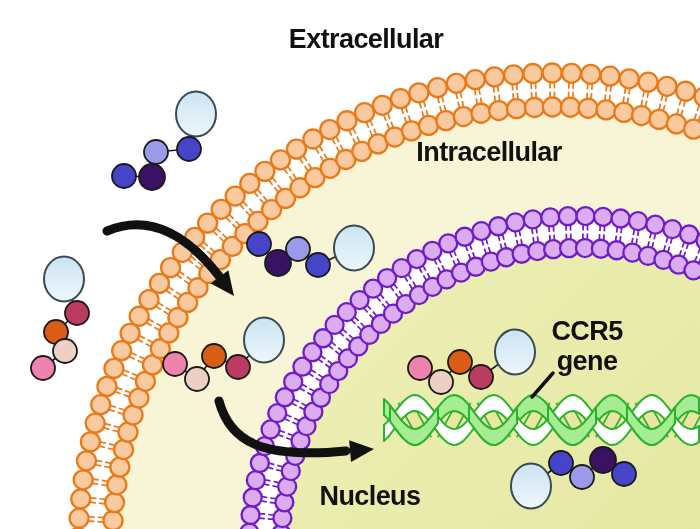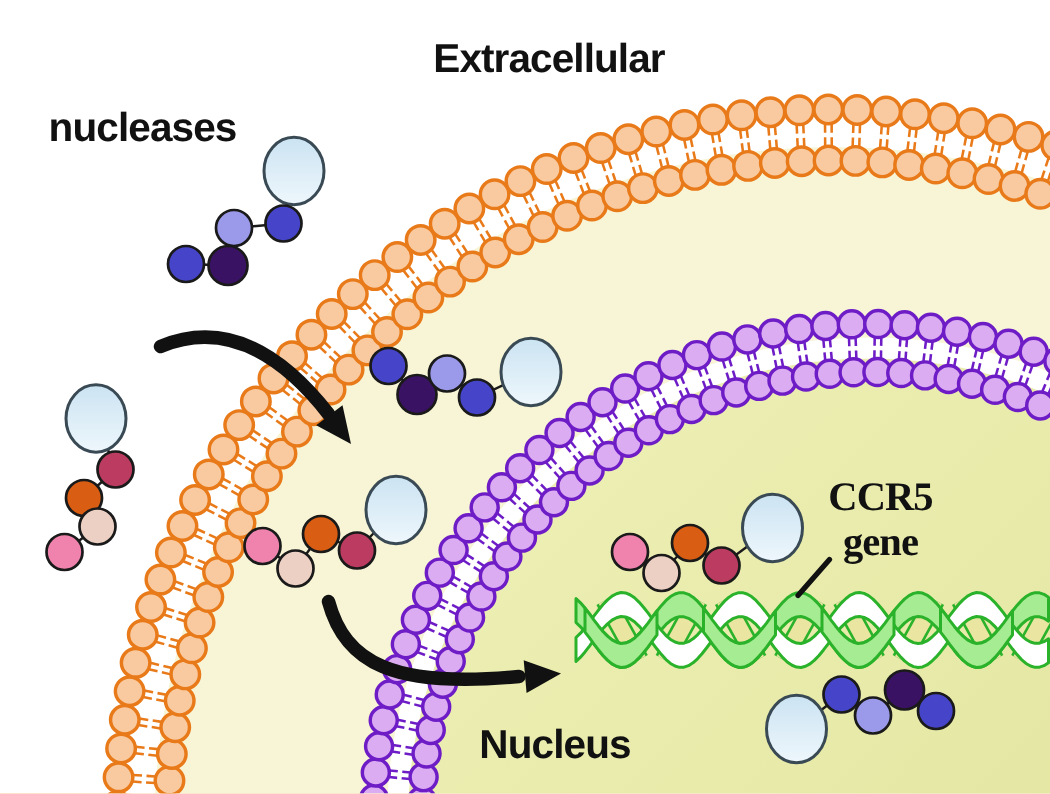--- a/index.html
+++ b/index.html
@@ -8,21 +8,21 @@
     font-family:"Liberation Sans","DejaVu Sans",sans-serif;background:#f97316;
   }
   #scene{position:absolute;left:0;top:0;}
   .lbl{
     position:absolute;font-weight:700;font-size:27px;line-height:1.12;
     letter-spacing:-0.6px;color:#111;text-align:center;white-space:nowrap;
   }
   #lbl-extracellular{left:266px;top:24px;width:200px;}
   #lbl-zincfinger{left:10px;top:70px;width:170px;}
   #lbl-intracellular{left:389px;top:137px;width:200px;}
-  #lbl-ccr5{left:527px;top:316px;width:120px;font-family:Liberation Serif, serif;}
+  #lbl-ccr5{left:527px;top:316px;width:120px;}
   #lbl-nucleus{left:300px;top:481px;width:140px;text-align:center;}
 </style>
 </head>
 <body>
 
 <div id="stage">
   <svg id="scene" width="700" height="529" viewBox="0 0 700 529">
       <defs>
         <linearGradient id="ballGrad" x1="0" y1="0" x2="0" y2="1">
           <stop offset="0%" stop-color="#cbe3f2"></stop>
@@ -652,21 +652,23 @@
       <g>
         <path d="M 219 401 C 230 442 262 459 346 451" fill="none" stroke="#111111" stroke-width="9" stroke-linecap="round"></path>
         <polygon points="374,449 351.05004041602234,462.049879504953 349.1326140755738,440.1335961469346" fill="#111111"></polygon>
       </g>
     </svg>
 
   <div class="lbl" id="lbl-extracellular">
     <span>Extracellular</span>
   </div>
   <div class="lbl" id="lbl-zincfinger">
-    <div>nucleases</div>
+  </div>
+  <div class="lbl" id="lbl-intracellular">
+    <span>Intracellular</span>
   </div>
   <div class="lbl" id="lbl-ccr5">
     <div>CCR5</div>
     <div>gene</div>
   </div>
   <div class="lbl" id="lbl-nucleus">
     <span>Nucleus</span>
   </div>
 </div>
 

